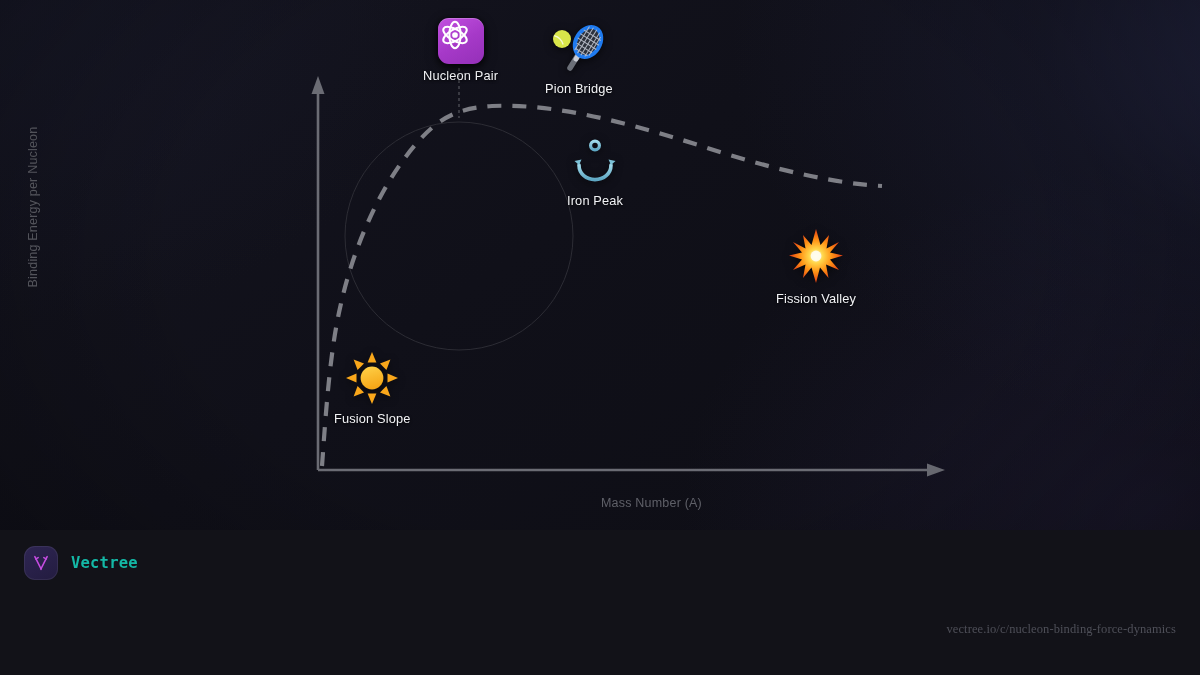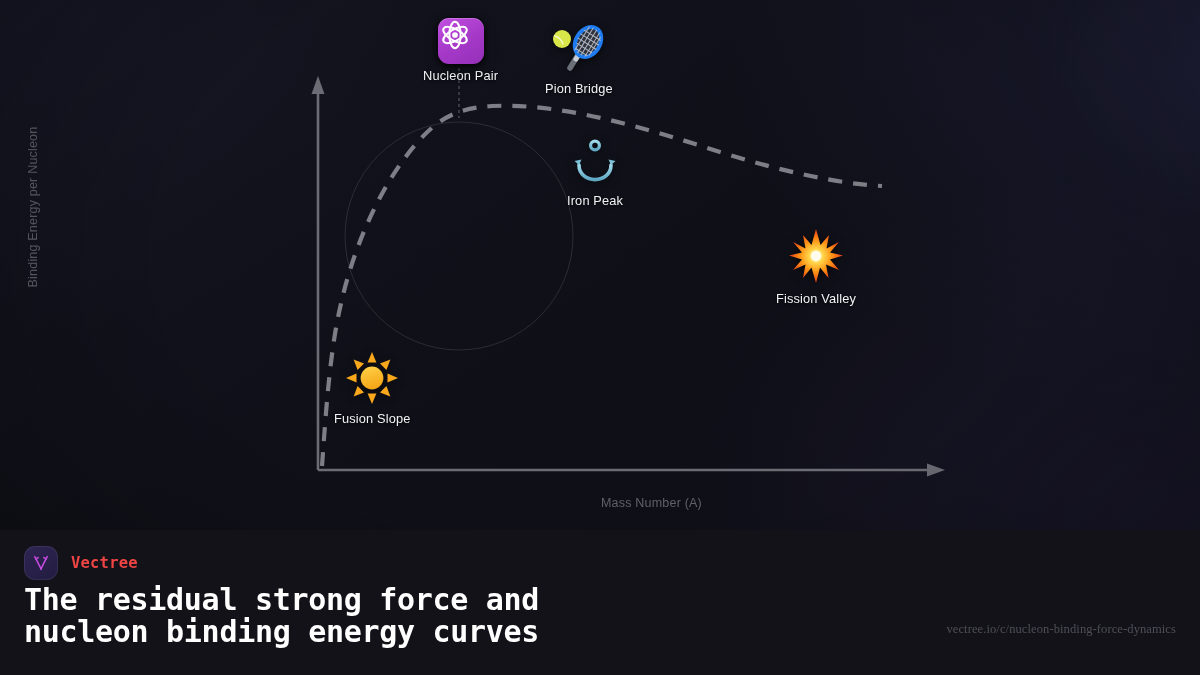--- a/index.html
+++ b/index.html
@@ -95,21 +95,21 @@
     display:flex; align-items:center; gap:13px;
   }
   #brand-logo{
     width:34px; height:34px;
     border-radius:11px;
     background:linear-gradient(150deg,#2e2552 0%,#231c40 100%);
     box-shadow:inset 0 0 0 1px rgba(255,255,255,.07);
     display:flex; align-items:center; justify-content:center;
   }
   #brand-name{
-    color:#ef4444;
+    color:#14b8a6;
     font-family:"DejaVu Sans Mono", monospace;
     font-size:15.5px;
     font-weight:bold;
     letter-spacing:.2px;
   }
   #headline{
     position:absolute; left:24px; top:54px;
     width:760px;
     color:#ffffff;
     font-family:"DejaVu Sans Mono", monospace;
@@ -279,17 +279,15 @@
           <path d="M6 7 L8.6 5.6"></path>
           <path d="M18 7 L19.4 4.4"></path>
           <path d="M18 7 L15.4 5.6"></path>
         </g>
         <circle cx="12" cy="19" r="1.2" fill="#c44ce0"></circle>
       </svg>
     </span>
     <span id="brand-name">Vectree</span>
   </div>
 
-  <div id="headline">The residual strong force and
-nucleon binding energy curves</div>
 </div>
 
 <div id="footer-url">vectree.io/c/nucleon-binding-force-dynamics</div>
 
 </body></html>

